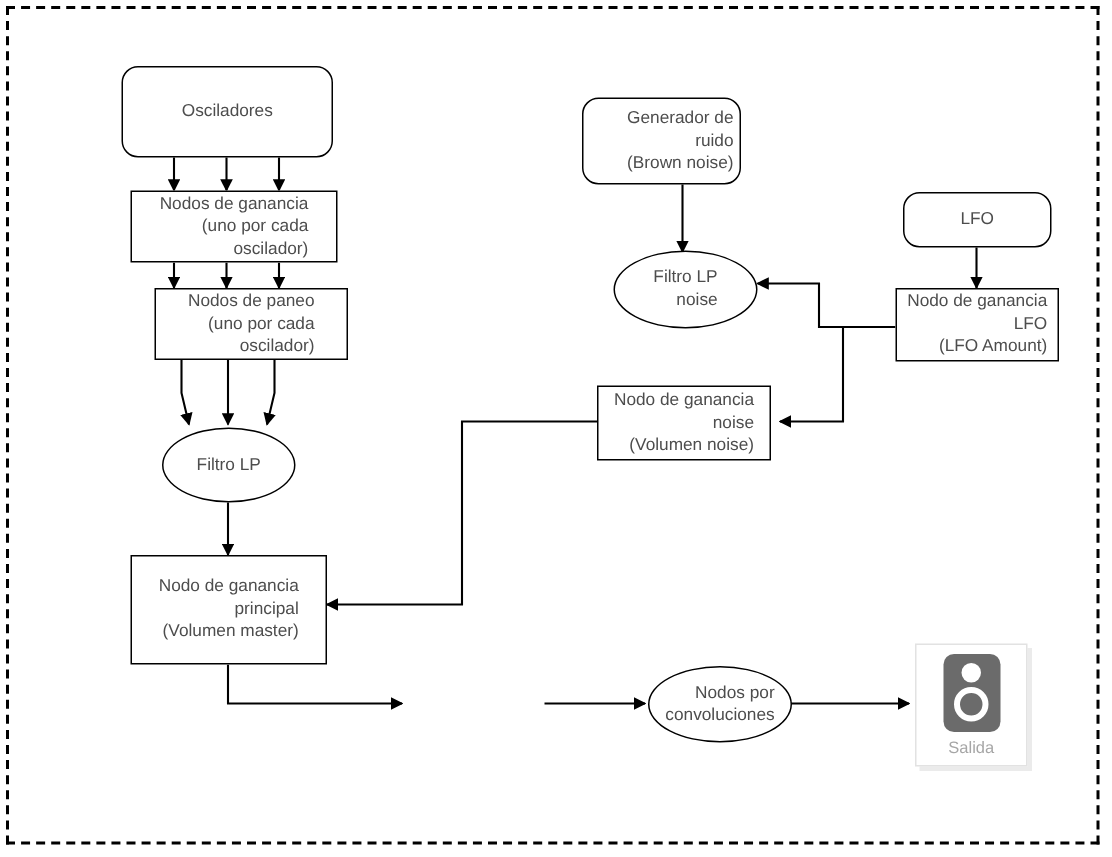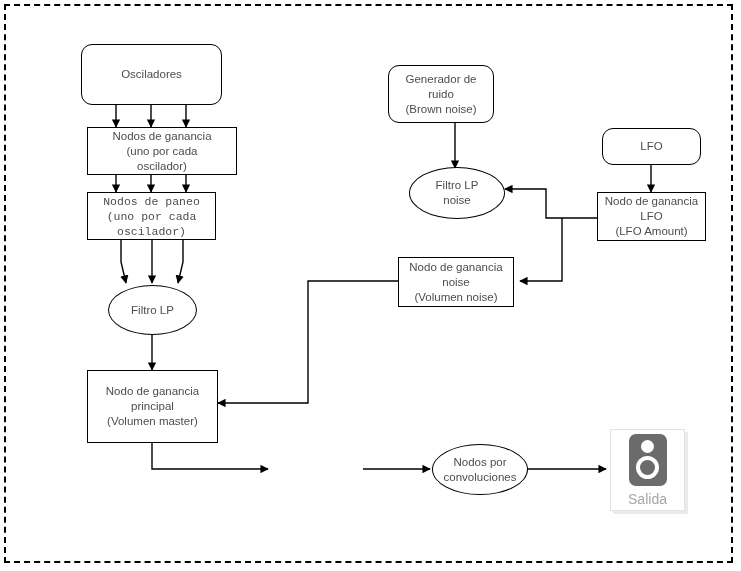--- a/index.html
+++ b/index.html
@@ -34,21 +34,21 @@
     width: 741px;
     height: 571px;
     pointer-events: none;
   }
   .node {
     position: absolute;
     box-sizing: border-box;
     display: flex;
     align-items: center;
     justify-content: center;
-    text-align: center;
+    text-align: right;
     color: #4d4d4d;
     font-size: 11.5px;
     line-height: 15px;
     background: #ffffff;
     border: 1.4px solid #000000;
   }
   .node.rounded { border-radius: 11px; }
   .node.ellipse { border-radius: 50%; }
   .node .label { padding: 0 4px; white-space: pre-line; }
 
@@ -84,21 +84,21 @@
   #node-salida .woofer {
     width: 23px;
     height: 23px;
     border-radius: 50%;
     background: #6b6b6b;
     border: 4px solid #ffffff;
     box-sizing: border-box;
   }
   #node-salida .salida-label {
     margin-top: 5px;
-    font-size: 14px;
+    font-size: 11px;
     color: #a6a6a6;
   }
 </style>
 </head>
 <body>
 
 <div id="canvas">
 
   <div id="diagram-frame"></div>
 
@@ -139,27 +139,27 @@
       <path d="M 562 218 L 562 281 L 520 281"></path>
 
       <path d="M 398 281 L 308 281 L 308 403 L 218 403"></path>
     </g>
   </svg>
 
   <div class="node rounded" id="node-osciladores" style="left:81px; top:44px; width:141px; height:61px;">
     <span class="label">Osciladores</span>
   </div>
 
-  <div class="node" id="node-nodos-ganancia" style="left:87px; top:127px; width:150px; height:48px;">
+  <div class="node" id="node-nodos-ganancia" style="left:87px; top:127px; width:138px; height:48px;">
     <span class="label">Nodos de ganancia
 (uno por cada
 oscilador)</span>
   </div>
 
-  <div class="node" id="node-nodos-paneo" style="left:87px; top:192px; width:129px; height:48px;font-family:Liberation Mono, monospace;">
+  <div class="node" id="node-nodos-paneo" style="left:103px; top:192px; width:129px; height:48px;">
     <span class="label">Nodos de paneo
 (uno por cada
 oscilador)</span>
   </div>
 
   <div class="node ellipse" id="node-filtro-lp" style="left:108px; top:285px; width:89px; height:50px;">
     <span class="label">Filtro LP</span>
   </div>
 
   <div class="node" id="node-ganancia-principal" style="left:87px; top:370px; width:131px; height:73px;">

